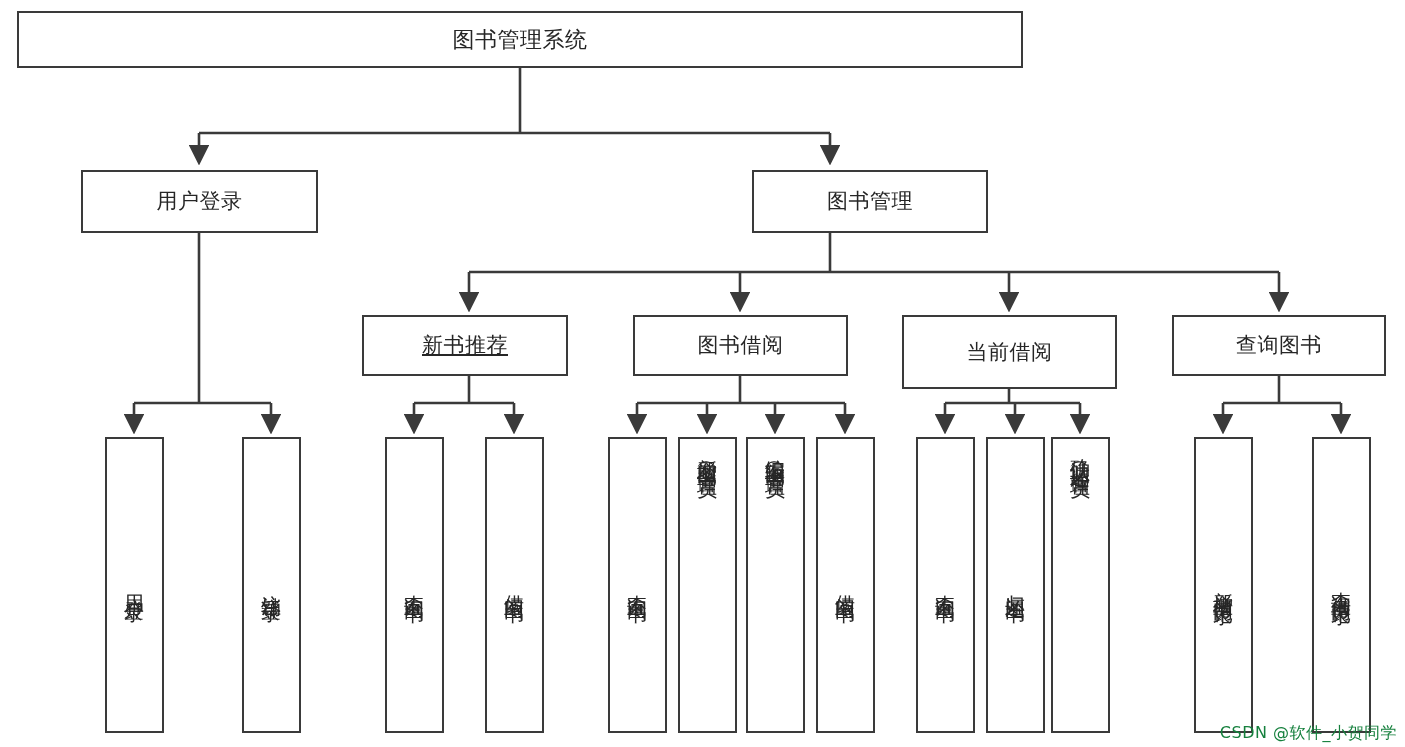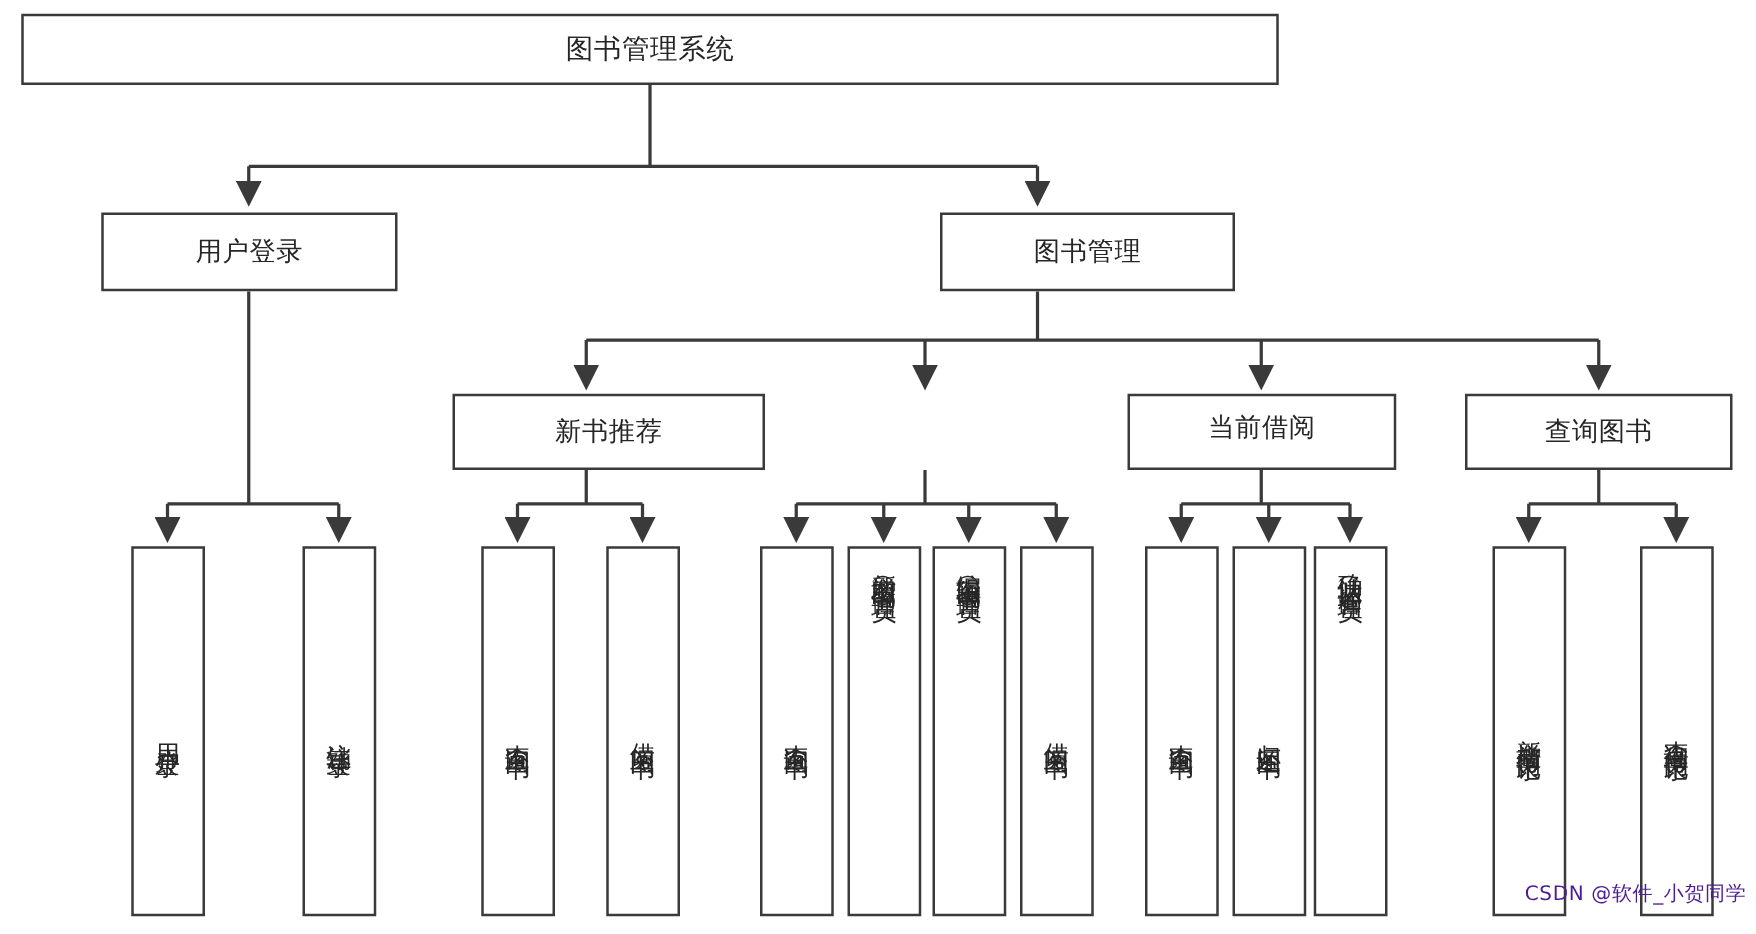--- a/index.html
+++ b/index.html
@@ -66,23 +66,23 @@
     display: inline-block;
   }
   
   .node.vert.center-text {
     align-items: center;
     padding-top: 0;
   }
   #watermark {
     position: absolute;
     right: 8px;
-    bottom: 21px;
+    bottom: 3px;
     font-size: 16px;
-    color: #4c1d95;
+    color: #15803d;
     letter-spacing: 0.5px;
     white-space: nowrap;
     font-family: "DejaVu Sans", "Liberation Sans", sans-serif;
   }
 </style>
 </head>
 <body>
 
 <div id="canvas">
 
@@ -140,24 +140,27 @@
     <span class="lbl">图书管理系统</span>
   </div>
 
   <div class="node horiz" style="left:81px; top:170px; width:237px; height:63px;">
     <span class="lbl">用户登录</span>
   </div>
   <div class="node horiz" style="left:752px; top:170px; width:236px; height:63px;">
     <span class="lbl">图书管理</span>
   </div>
 
-  <div class="node horiz" style="left:362px; top:315px; width:250px; height:61px;">
+  <div class="node horiz" style="left:362px; top:315px; width:206px; height:61px;text-decoration:underline;">
     <span class="lbl">新书推荐</span>
   </div>
-  <div class="node horiz" style="left:902px; top:315px; width:215px; height:61px;font-family:Liberation Mono, monospace;">
+  <div class="node horiz" style="left:633px; top:315px; width:215px; height:61px;">
+    <span class="lbl">图书借阅</span>
+  </div>
+  <div class="node horiz" style="left:902px; top:315px; width:215px; height:74px;">
     <span class="lbl">当前借阅</span>
   </div>
   <div class="node horiz" style="left:1172px; top:315px; width:214px; height:61px;">
     <span class="lbl">查询图书</span>
   </div>
 
   <div class="node vert center-text" style="left:105px; top:437px; width:59px; height:296px;">
     <span class="lbl">用户登录</span>
   </div>
   <div class="node vert center-text" style="left:242px; top:437px; width:59px; height:296px;">

